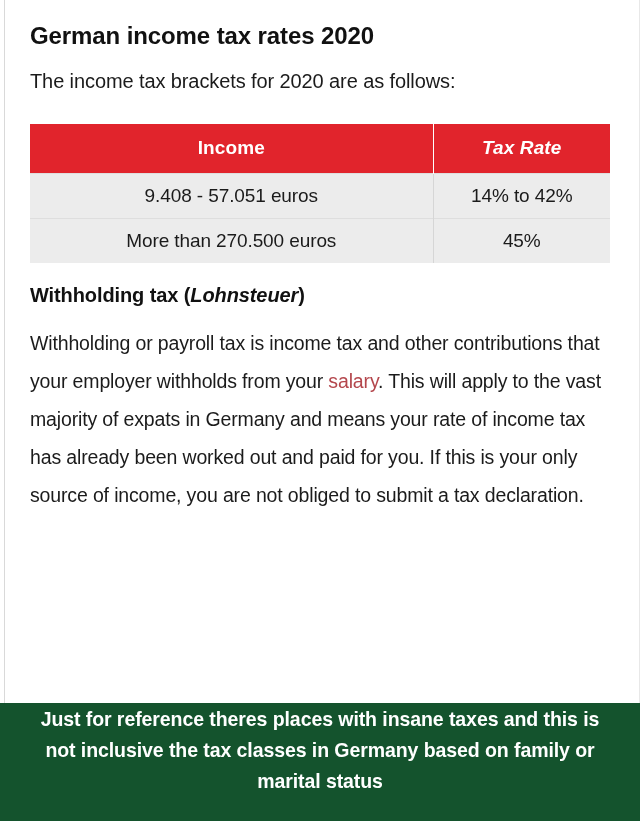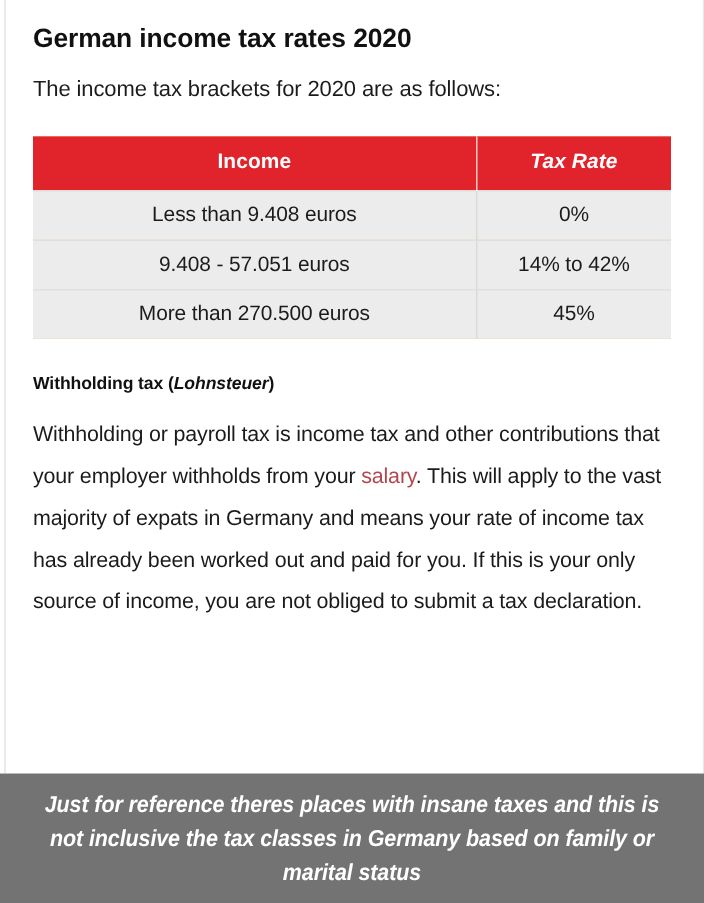--- a/index.html
+++ b/index.html
@@ -77,21 +77,21 @@
     line-height: 1.3;
     letter-spacing: -0.1px;
   }
 
   
   .tax-table {
     margin-top: 30px;
     width: 580px;
     border-collapse: collapse;
     table-layout: fixed;
-    background: #fdba74;
+    background: #0ea5e9;
   }
   .tax-table th {
     background: #e1242c;
     color: #ffffff;
     font-size: 19px;
     font-weight: bold;
     text-align: center;
     height: 49px;
     padding: 0;
     letter-spacing: 0.1px;
@@ -113,25 +113,25 @@
     letter-spacing: -0.1px;
   }
   .tax-table td:last-child {
     border-right: none;
   }
   .tax-table col.c-income { width: 403px; }
   .tax-table col.c-rate   { width: 177px; }
 
   
   h2.section-title {
-    font-size: 16px;
+    font-size: 20px;
     font-weight: bold;
     color: #111111;
     margin: 0;
-    padding-top: 32px;
+    padding-top: 20px;
     line-height: 1.2;
     letter-spacing: -0.1px;
   }
   h2.section-title .term {
     font-style: italic;
   }
 
   p.body-copy {
     font-size: 19.5px;
     color: #1b1b1b;
@@ -141,29 +141,28 @@
     letter-spacing: -0.15px;
   }
   p.body-copy a.inline-link {
     color: #b4474d;
     text-decoration: none;
   }
 
   
   .caption-bar {
     flex: 1 1 auto;
-    background: #737373;
+    background: #14532d;
     color: #ffffff;
     display: flex;
-    align-items: center;
+    align-items: flex-start;
     justify-content: center;
     text-align: center;
     padding: 0 8px;
     box-sizing: border-box;
-    font-style: italic;
   }
   .caption-text {
     font-family: "Liberation Sans Narrow", "Liberation Sans", sans-serif;
     font-size: 21px;
     font-weight: bold;
     line-height: 31px;
     letter-spacing: -0.1px;
     transform: scaleX(0.93);
     transform-origin: center center;
     white-space: pre-line;
@@ -191,24 +190,20 @@
           <col class="c-rate">
         </colgroup>
         <thead>
           <tr>
             <th>Income</th>
             <th>Tax Rate</th>
           </tr>
         </thead>
         <tbody>
           <tr>
-            <td>Less than 9.408 euros</td>
-            <td>0%</td>
-          </tr>
-          <tr>
             <td>9.408 - 57.051 euros</td>
             <td>14% to 42%</td>
           </tr>
           <tr>
             <td>More than 270.500 euros</td>
             <td>45%</td>
           </tr>
         </tbody>
       </table>
 

